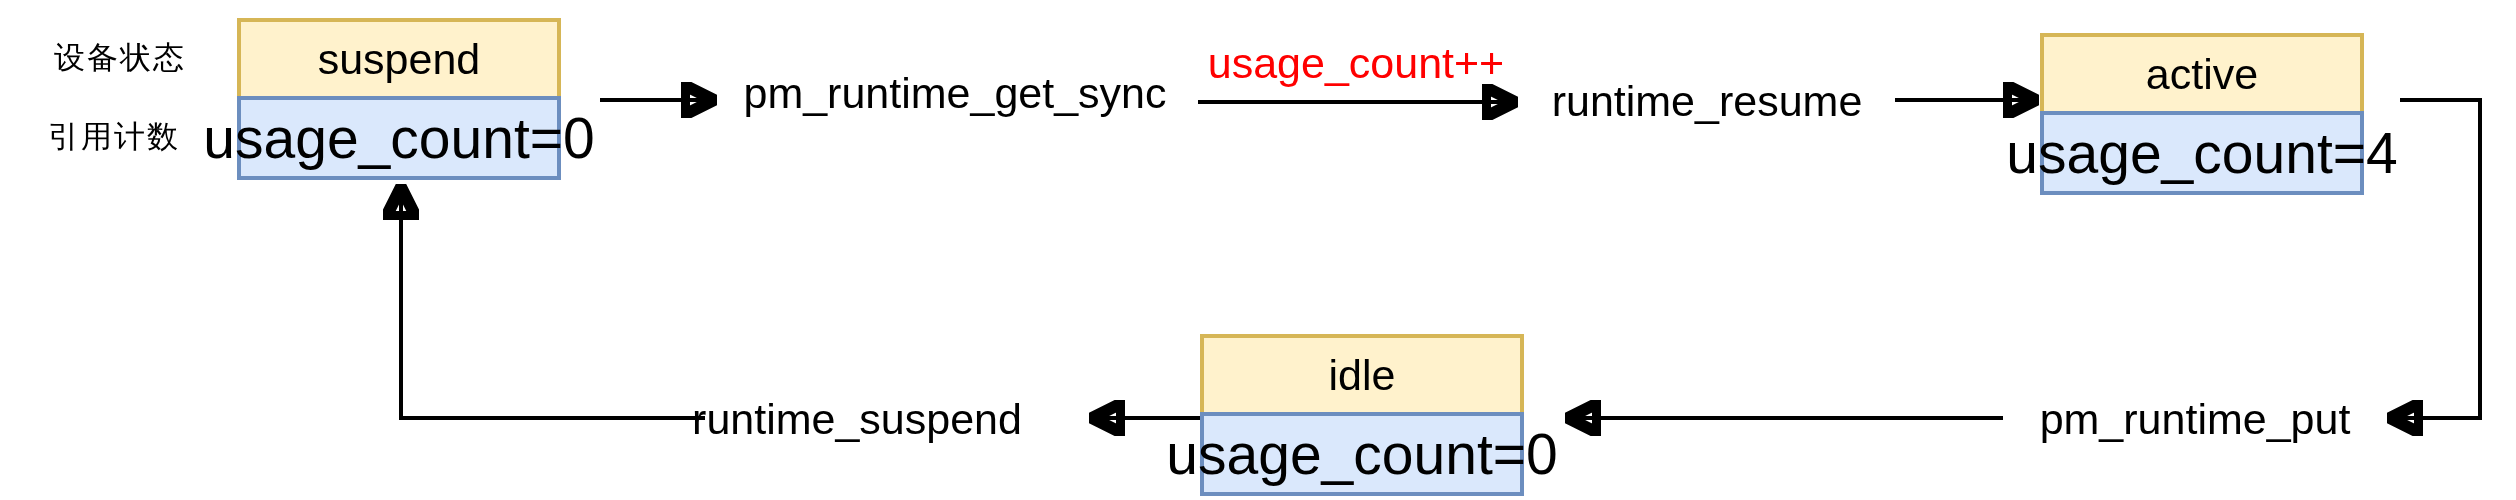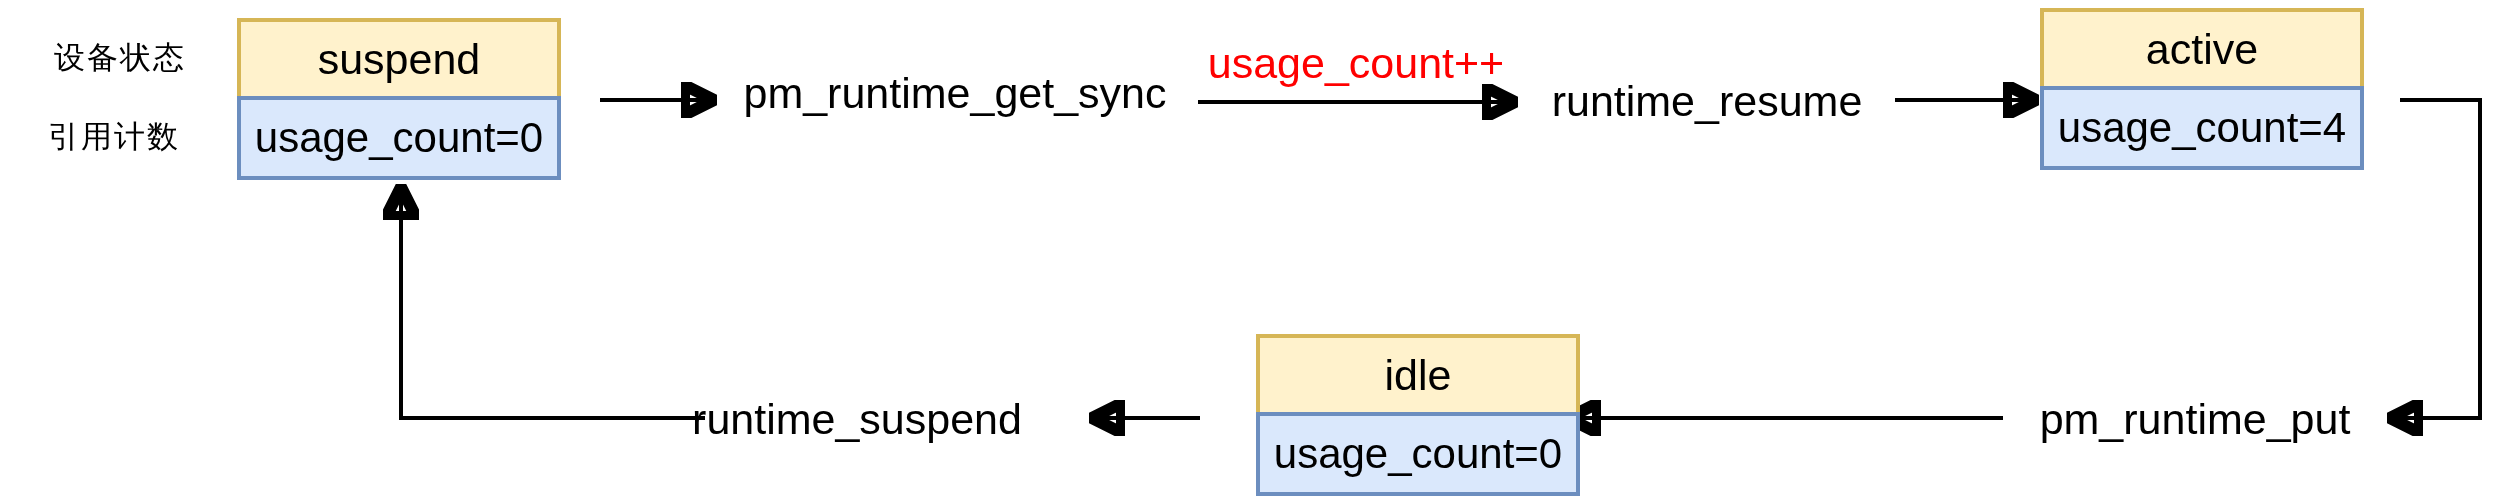--- a/index.html
+++ b/index.html
@@ -31,21 +31,21 @@
     border:4px solid var(--state-border);
     border-bottom:none;
     display:flex;align-items:center;justify-content:center;
     font-size:43px;line-height:1;
   }
   .state-bottom{
     height:84px;
     background:var(--count-fill);
     border:4px solid var(--count-border);
     display:flex;align-items:center;justify-content:center;
-    font-size:42px;line-height:1;
+    font-size:57px;line-height:1;
   }
   .lbl{
     position:absolute;
     transform:translate(-50%,-50%);
     font-size:43px;line-height:1;white-space:nowrap;
   }
   .lbl.zh{font-size:31px;letter-spacing:2px;}
   .lbl.red{color:var(--highlight);}
 </style>
 </head>
@@ -69,26 +69,26 @@
   </svg>
 
   <div class="lbl zh" style="left:120px;top:57px">设备状态</div>
   <div class="lbl zh" style="left:114px;top:136px">引用计数</div>
 
   <div class="state-box" style="left:237px;top:18px">
     <div class="state-top">suspend</div>
     <div class="state-bottom">usage_count=0</div>
   </div>
 
-  <div class="state-box" style="left:2040px;top:8px">
+  <div class="state-box" style="left:2040px;top:33px">
     <div class="state-top">active</div>
     <div class="state-bottom">usage_count=4</div>
   </div>
 
-  <div class="state-box" style="left:1256px;top:334px">
+  <div class="state-box" style="left:1200px;top:334px">
     <div class="state-top">idle</div>
     <div class="state-bottom">usage_count=0</div>
   </div>
 
   <div class="lbl" style="left:955px;top:93px">pm_runtime_get_sync</div>
   <div class="lbl" style="left:1707px;top:101px">runtime_resume</div>
   <div class="lbl" style="left:2195px;top:419px">pm_runtime_put</div>
   <div class="lbl" style="left:857px;top:419px">runtime_suspend</div>
 
   <div class="lbl red" style="left:1356px;top:63px">usage_count++</div>

